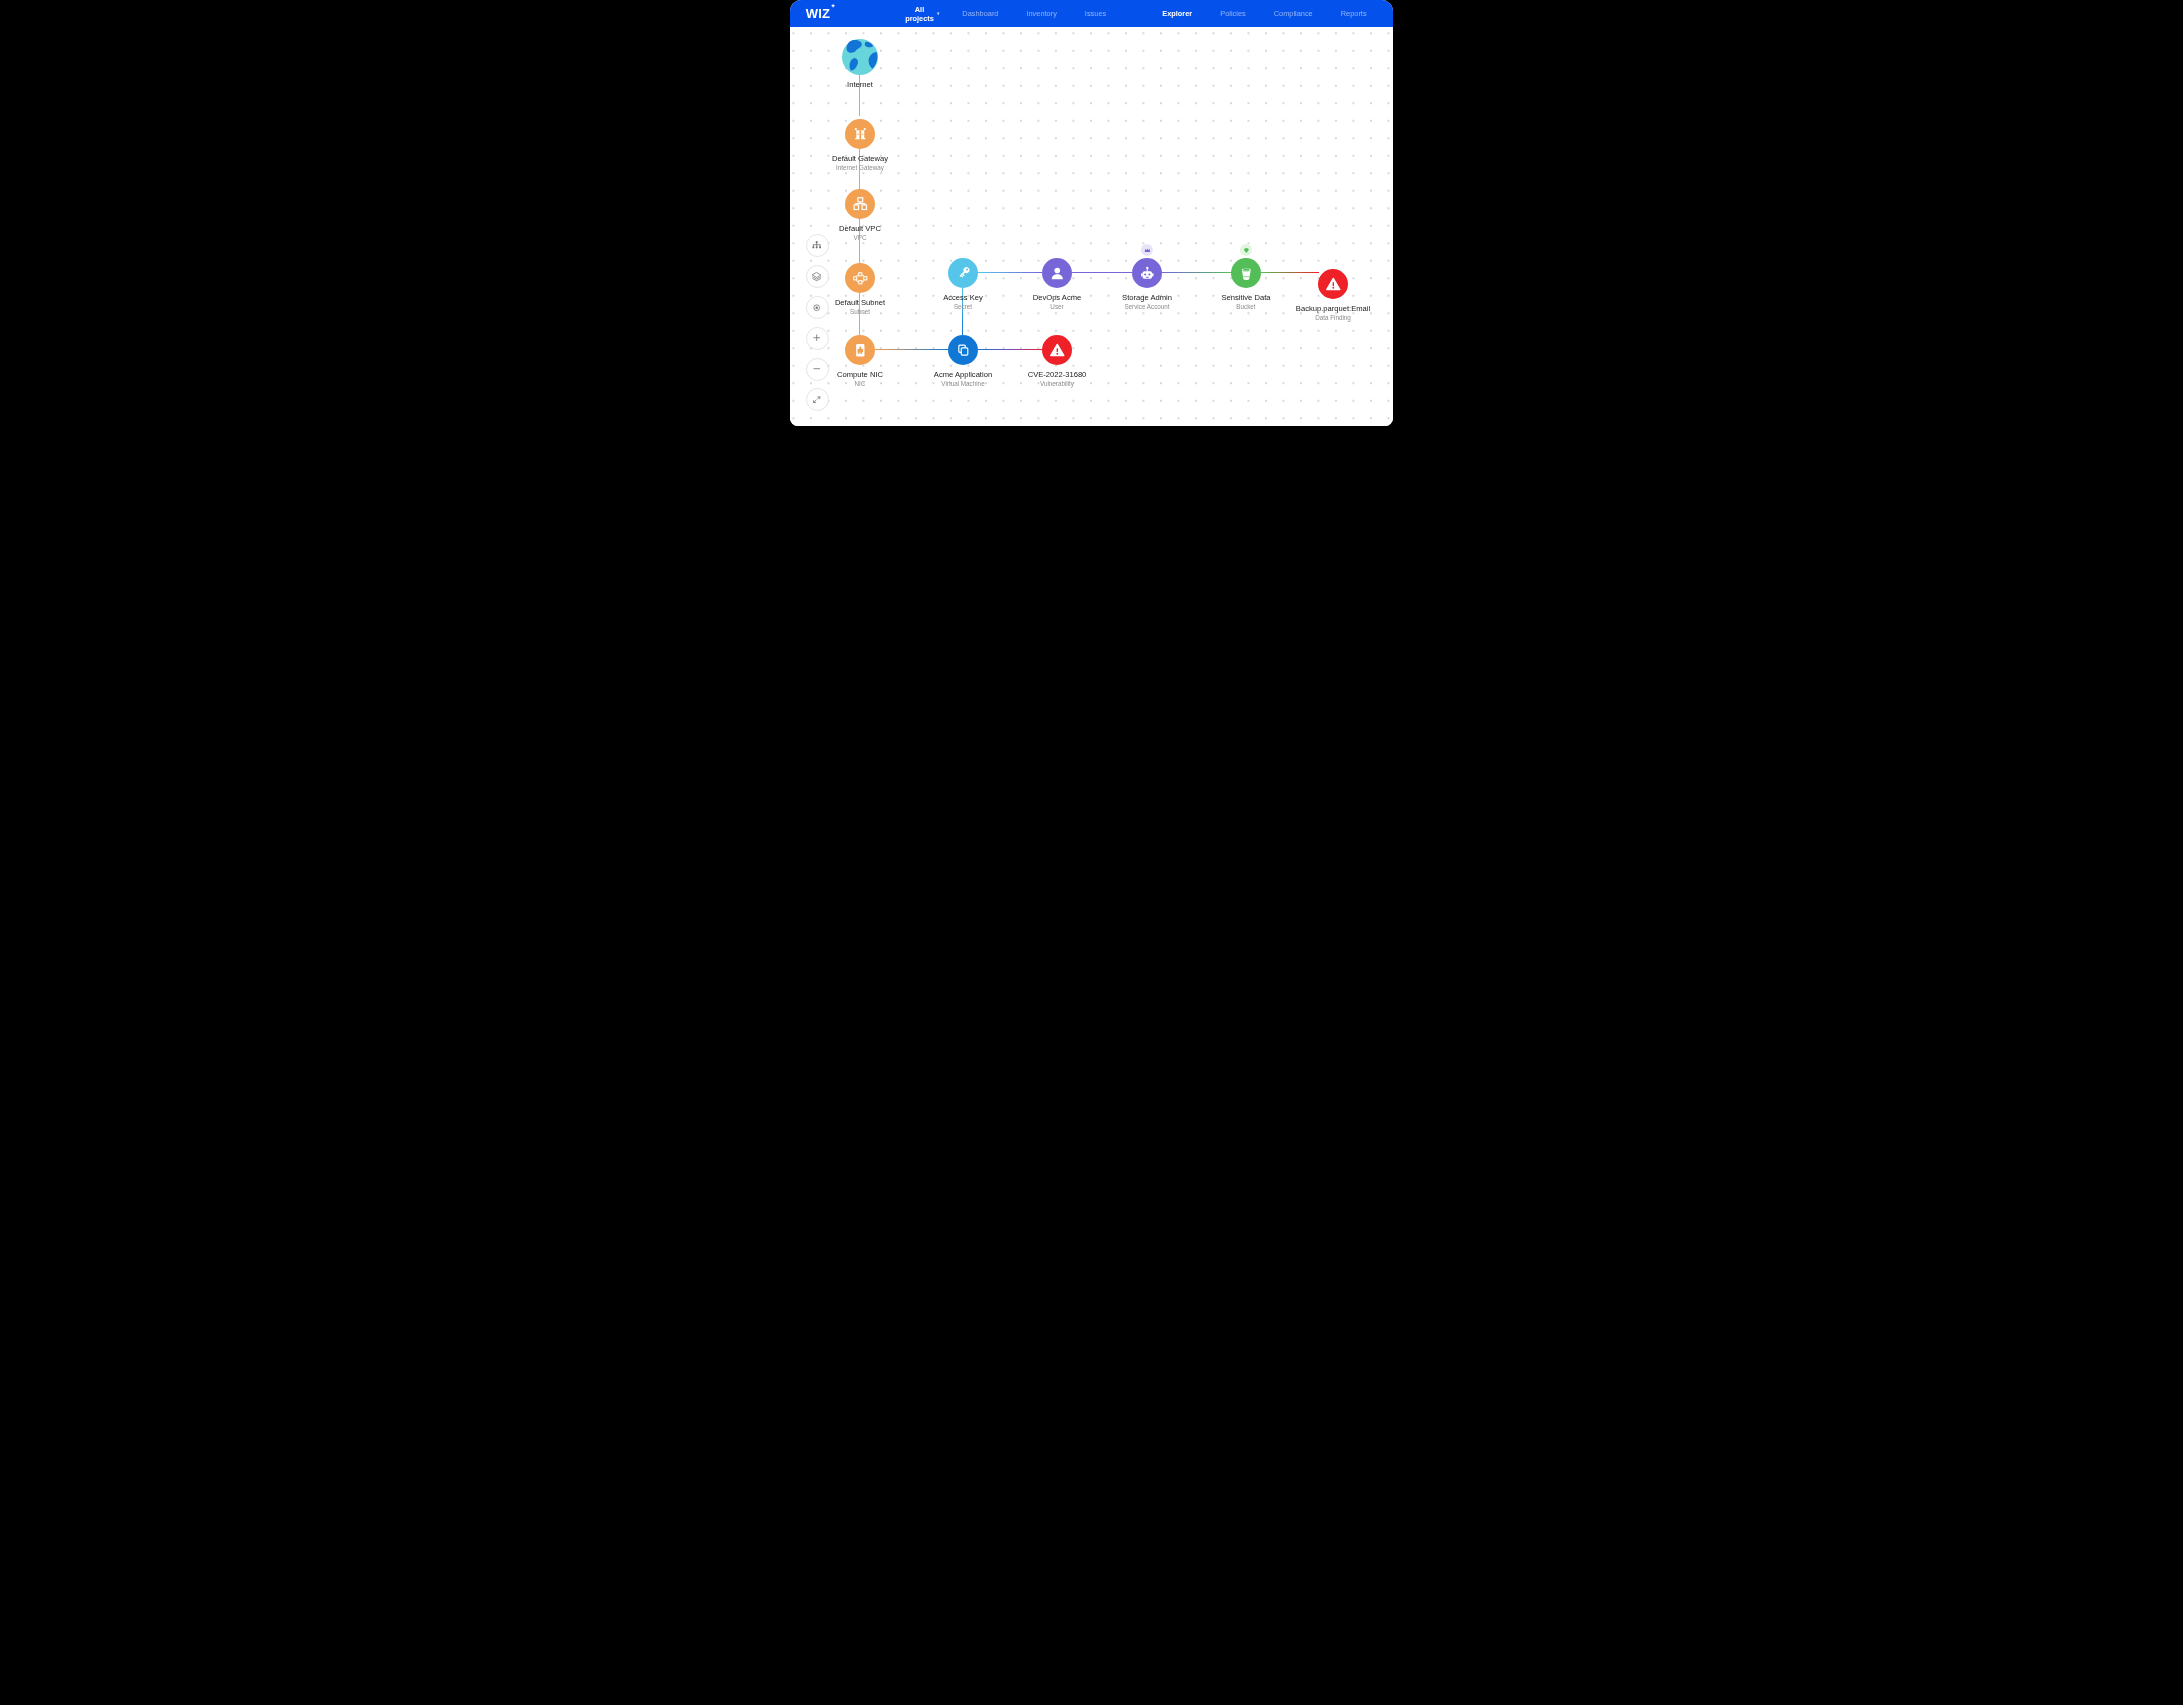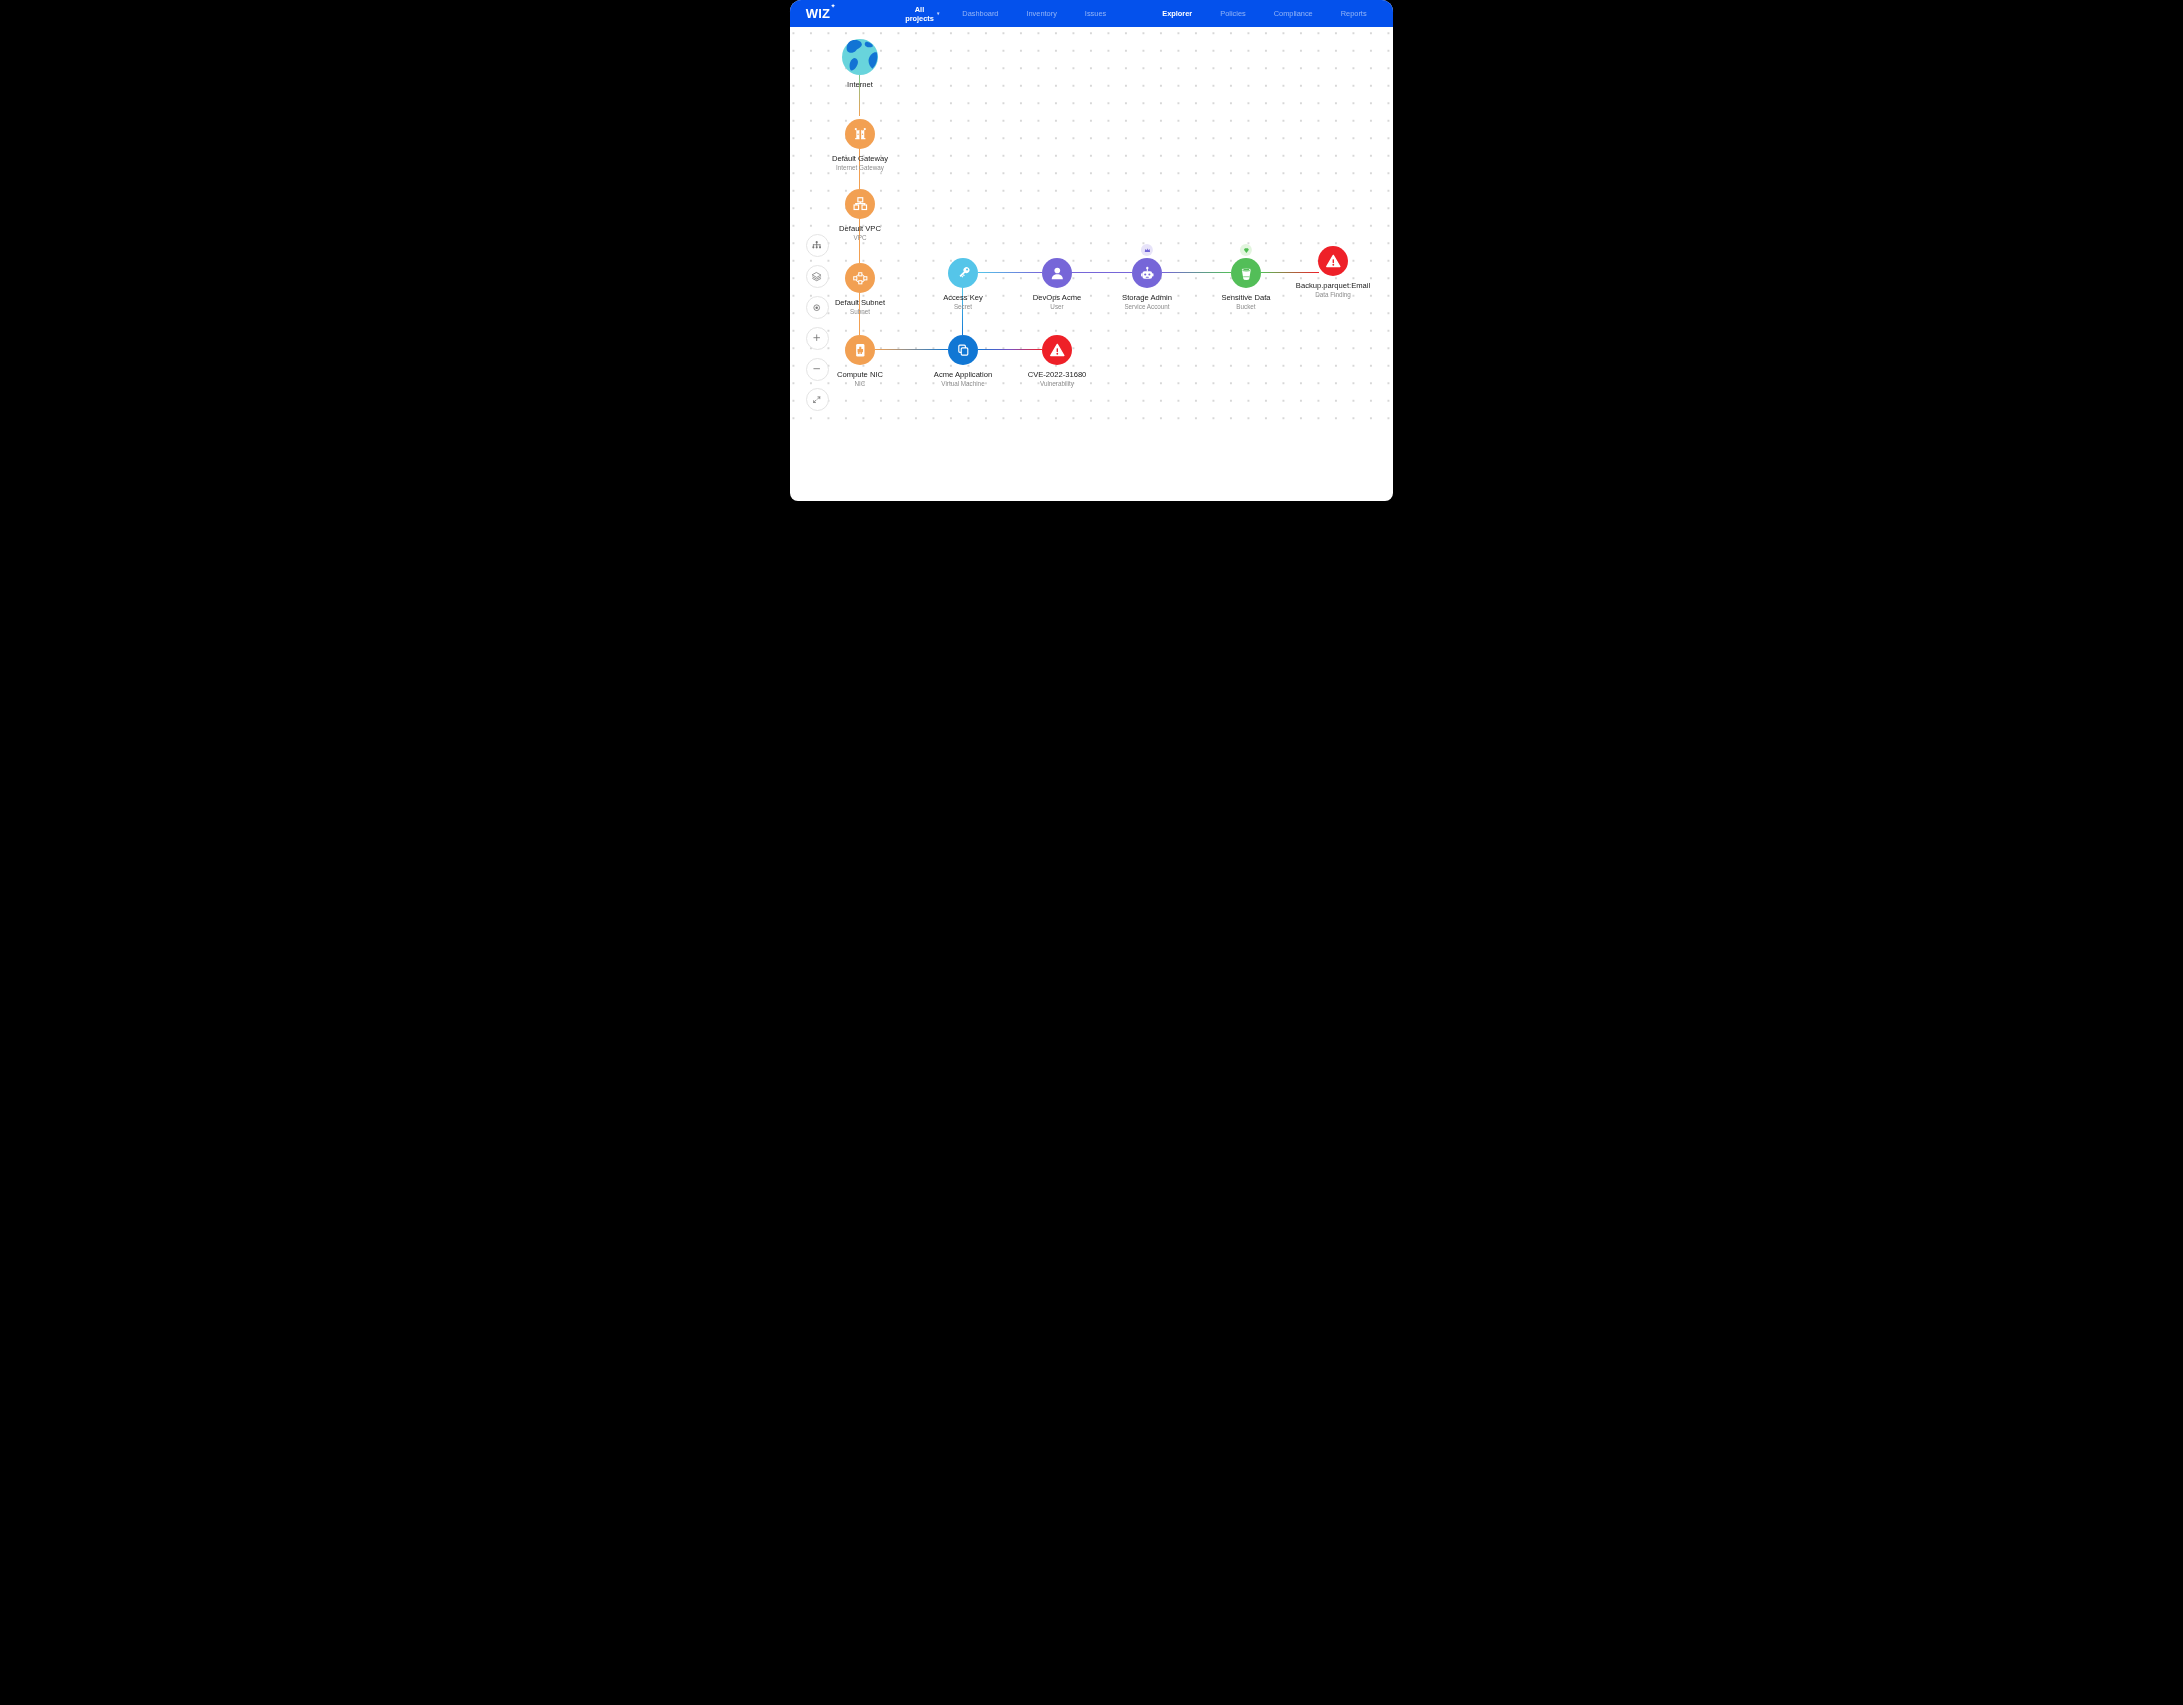--- a/index.html
+++ b/index.html
@@ -1,16 +1,16 @@
 <!DOCTYPE html>
 <html style="font-size:7px"><head>
 <meta charset="utf-8">
 <style>
   html,body{margin:0;padding:0;background:#000;font-family:"Liberation Sans",sans-serif;}
-  .page{position:relative;width:603px;height:501px;margin:0 auto;background:#fff;
+  .page{position:relative;width:603px;height:426px;margin:0 auto;background:#fff;
         border-radius:11.4px 11.4px 7.9px 7.9px;overflow:hidden;}
   
   .nav{position:absolute;left:0;top:0;width:100%;height:27px;background:#0451EC;
        display:flex;align-items:center;padding:0 15.7px;box-sizing:border-box;}
   .logo{position:relative;color:#fff;font-weight:900;font-size:13px;letter-spacing:0.2px;
         margin-right:27px;flex:0 0 auto;}
   .logo .sparkle{position:absolute;top:-3.9px;right:-5.7px;font-size:6.1px;font-weight:400;}
   .proj{display:flex;align-items:center;gap:3px;background:none;border:none;color:#fff;
         font-family:inherit;font-weight:700;font-size:7.4px;cursor:pointer;margin-right:23px;padding:0;margin-left:48px;}
   .proj .caret{font-size:4.8px;color:#C9D6F8;}
@@ -303,21 +303,21 @@
           <ellipse cx="24" cy="13" rx="9" ry="2.6" fill="#53BE58"></ellipse>
           <rect x="15" y="33.2" width="18" height="2" fill="#53BE58"></rect>
         </svg>
       </div>
       <div class="label">
         <div class="title">Sensitive Data</div>
         <div class="sub">Bucket</div>
       </div>
     </div>
 
-    <div class="node" style="left:528px;top:219px;">
+    <div class="node" style="left:528px;top:242px;">
       <div class="circle c-red">
         <svg viewBox="0 0 48 48">
           <path d="M24 7 L43 39 H5 Z" fill="#fff" stroke="#fff" stroke-width="4" stroke-linejoin="round"></path>
           <rect x="22" y="18" width="4" height="11" rx="1.5" fill="#EE2028"></rect>
           <circle cx="24" cy="34" r="2.6" fill="#EE2028"></circle>
         </svg>
       </div>
       <div class="label">
         <div class="title">Backup.parquet:Email</div>
         <div class="sub">Data Finding</div>

